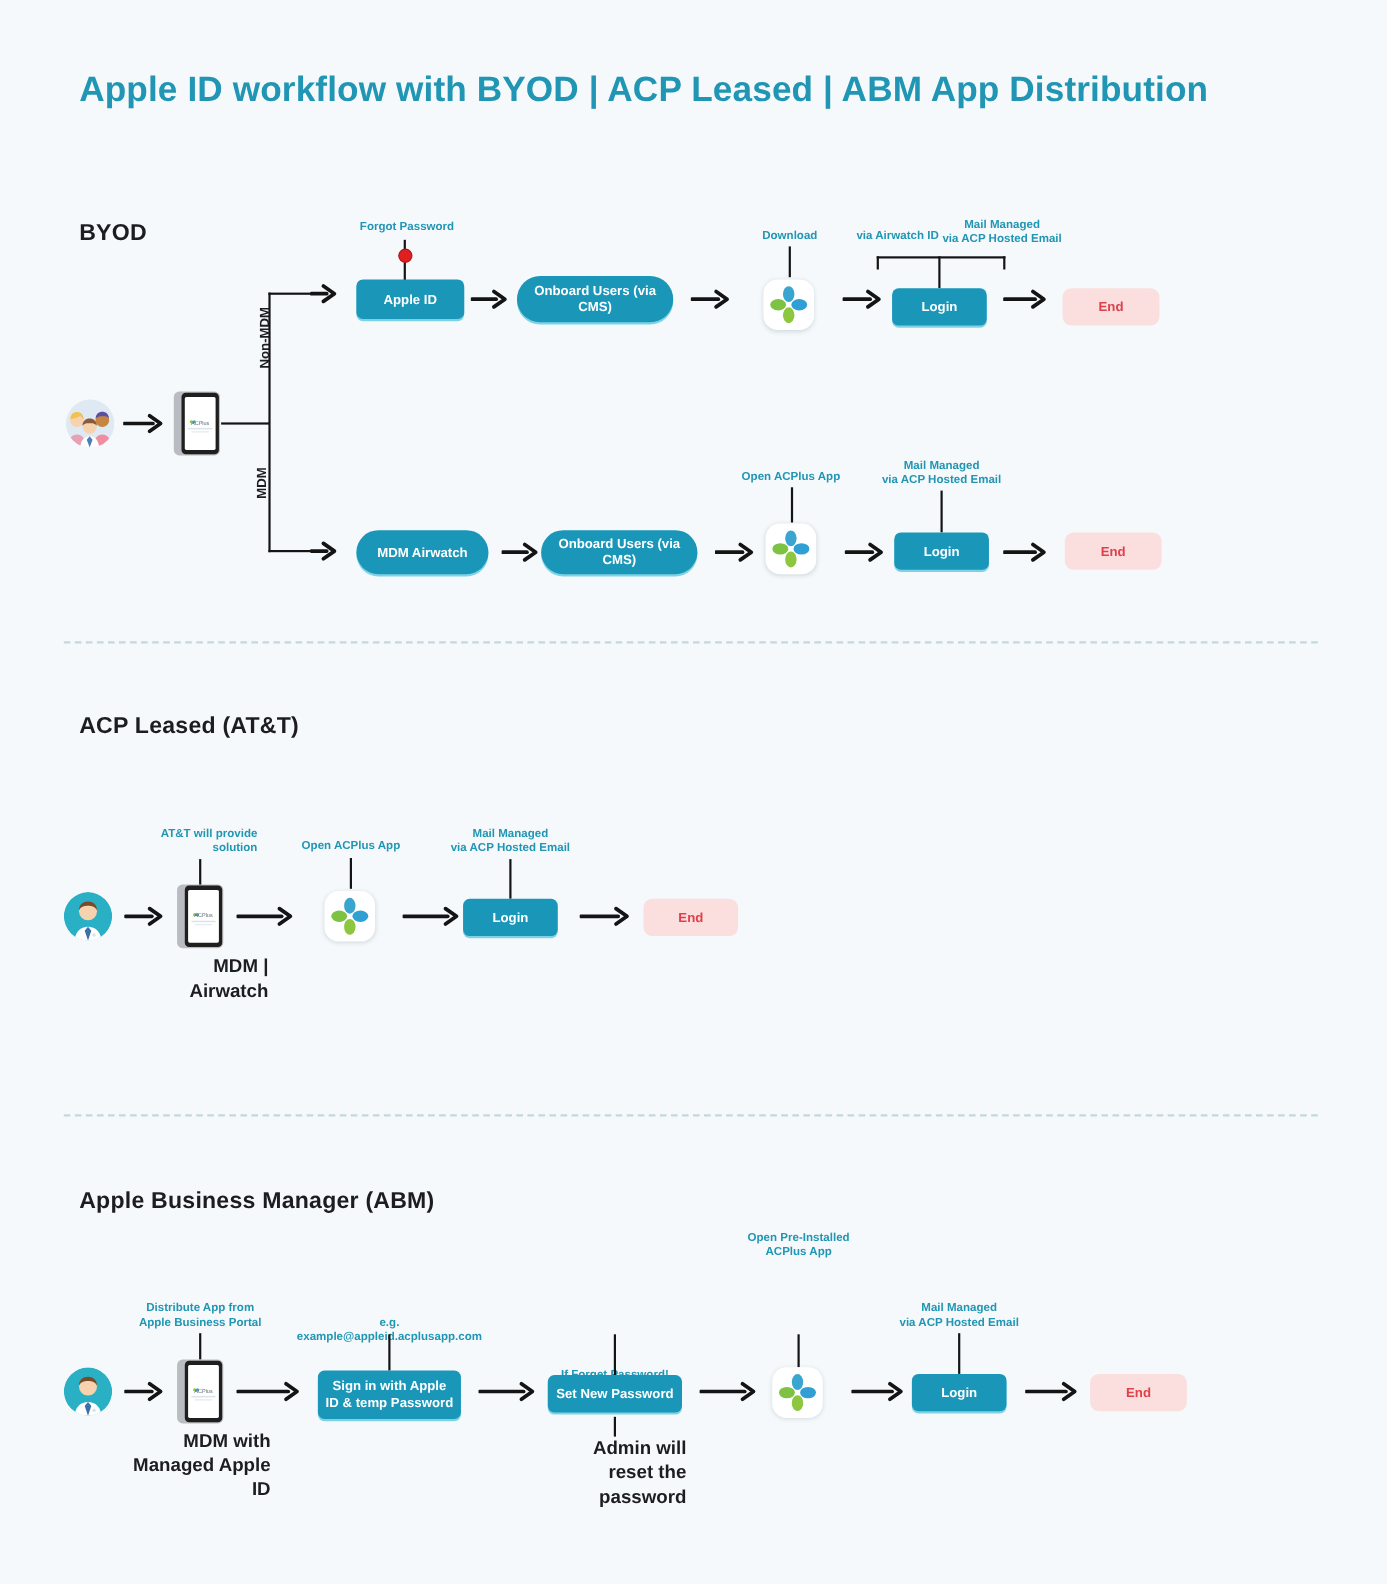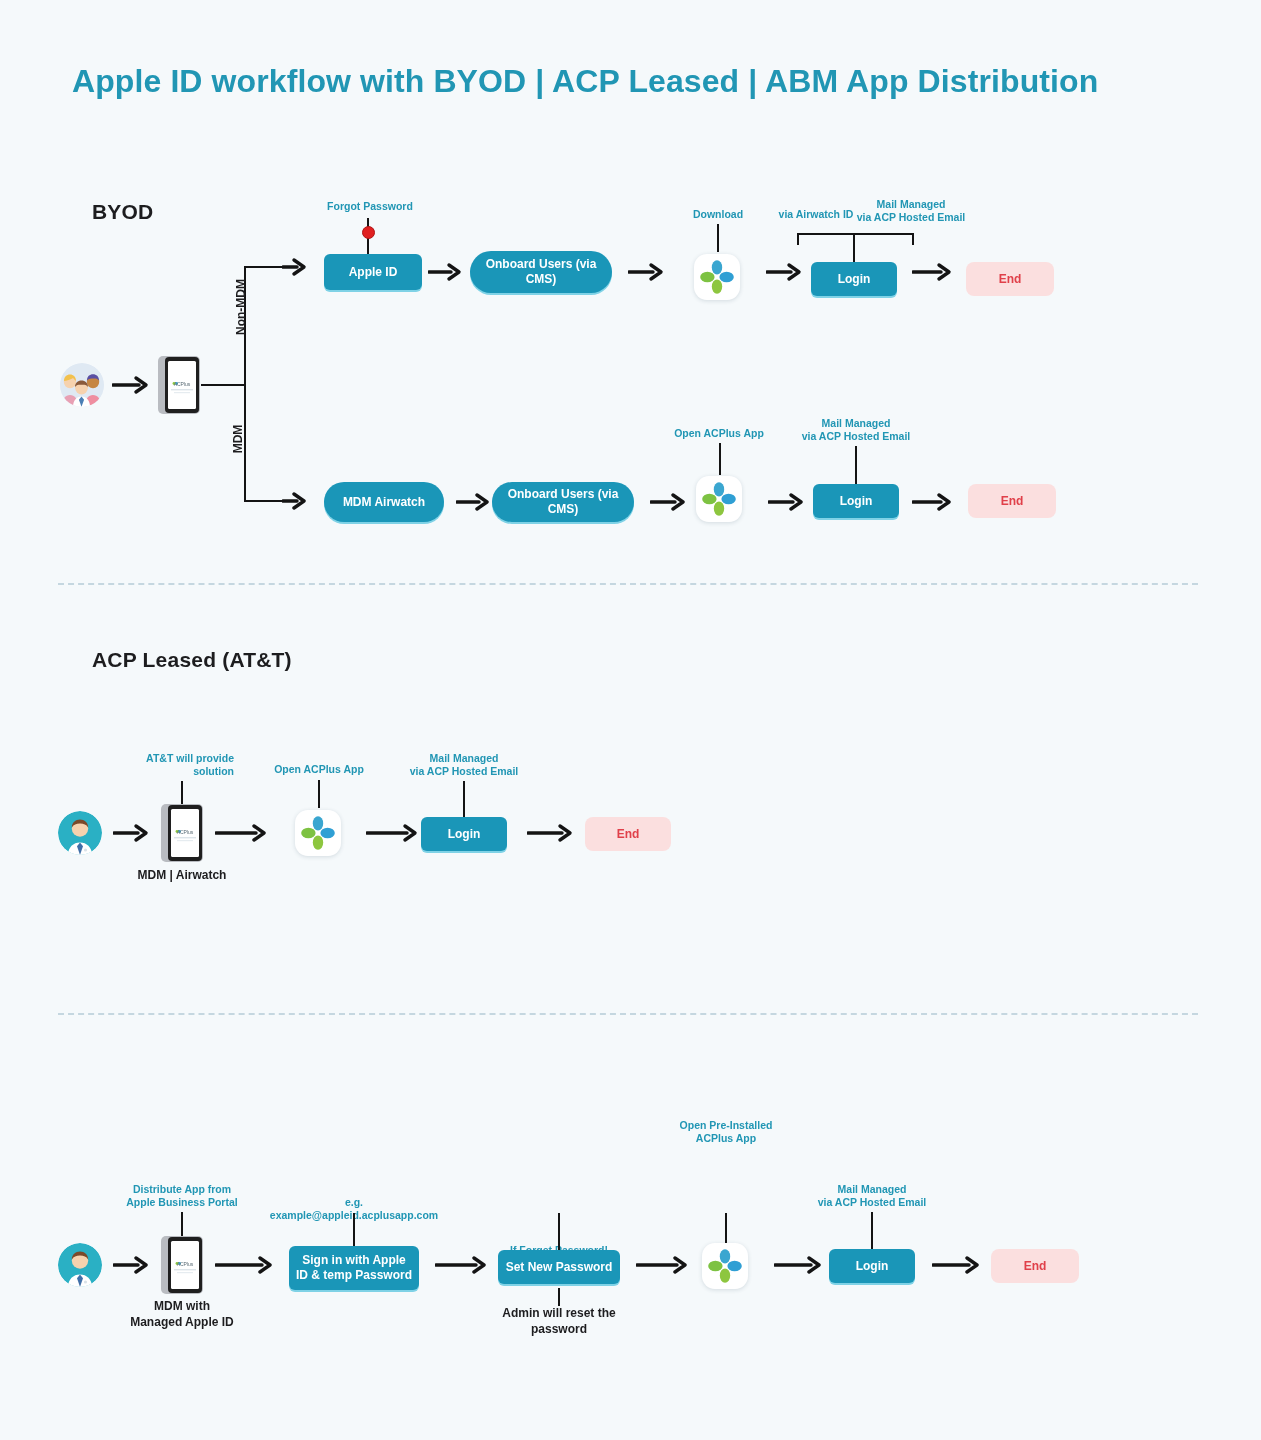--- a/index.html
+++ b/index.html
@@ -30,21 +30,20 @@
     white-space: nowrap;
   }
   
   .section-heading {
     position: absolute;
     font-size: 21px;
     font-weight: bold;
     color: #1d1d1f;
     white-space: nowrap;
     letter-spacing: 0.2px;
-    margin-left: 20px;
   }
   
   .divider {
     position: absolute;
     left: 58px;
     width: 1140px;
     height: 0;
     border-top: 2px dashed #c5d7e0;
   }
   
@@ -83,25 +82,25 @@
     font-size: 10.5px;
     font-weight: bold;
     color: #2196b4;
     line-height: 1.25;
     text-align: center;
     white-space: pre-line;
   }
   
   .caption {
     position: absolute;
-    font-size: 12px;
+    font-size: 17px;
     font-weight: bold;
     color: #1d1d1f;
     line-height: 1.3;
-    text-align: center;
+    text-align: right;
     white-space: pre-line;
   }
   
   .branch-label {
     position: absolute;
     font-size: 12px;
     font-weight: bold;
     color: #1d1d1f;
     transform: rotate(-90deg);
     transform-origin: center center;
@@ -418,20 +417,21 @@
     <svg width="50" height="20" viewBox="0 0 50 20">
         <path d="M1 10h34" stroke="#141414" stroke-width="3.4" stroke-linecap="round" fill="none"></path>
         <path d="M33 3l10 7-10 7" stroke="#141414" stroke-width="3.4" fill="none" stroke-linecap="round" stroke-linejoin="round"></path>
       </svg>
   </div>
 
   <div class="node box-pink" style="left:585px; top:817px; width:86px; height:34px;">End</div>
 
   <div class="divider" style="top:1013px;"></div>
 
+  <div class="section-heading" style="left:72px; top:1080px;">Apple Business Manager (ABM)</div>
 
   <div class="avatar" style="left:58px; top:1243px; width:44px; height:44px;">
     <svg width="44" height="44" viewBox="0 0 44 44" aria-hidden="true">
       <circle cx="22" cy="22" r="22" fill="#2ab0c4"></circle>
       <circle cx="22" cy="17.5" r="8.2" fill="#f6d2ae"></circle>
       <path d="M13.8 16.5c0-5 3.7-8 8.2-8s8.2 3 8.2 8c-2-3-4.2-4-8.2-4s-6.2 1-8.2 4z" fill="#7a4a2a"></path>
       <path d="M10 44c0-7.6 5.4-12.4 12-12.4S34 36.4 34 44z" fill="#ffffff"></path>
       <path d="M22 31.6l3 3.6-3 8.8-3-8.8z" fill="#3f6fa8"></path>
       <circle cx="27.5" cy="39" r="1.6" fill="#d9e2e8"></circle>
     </svg>

